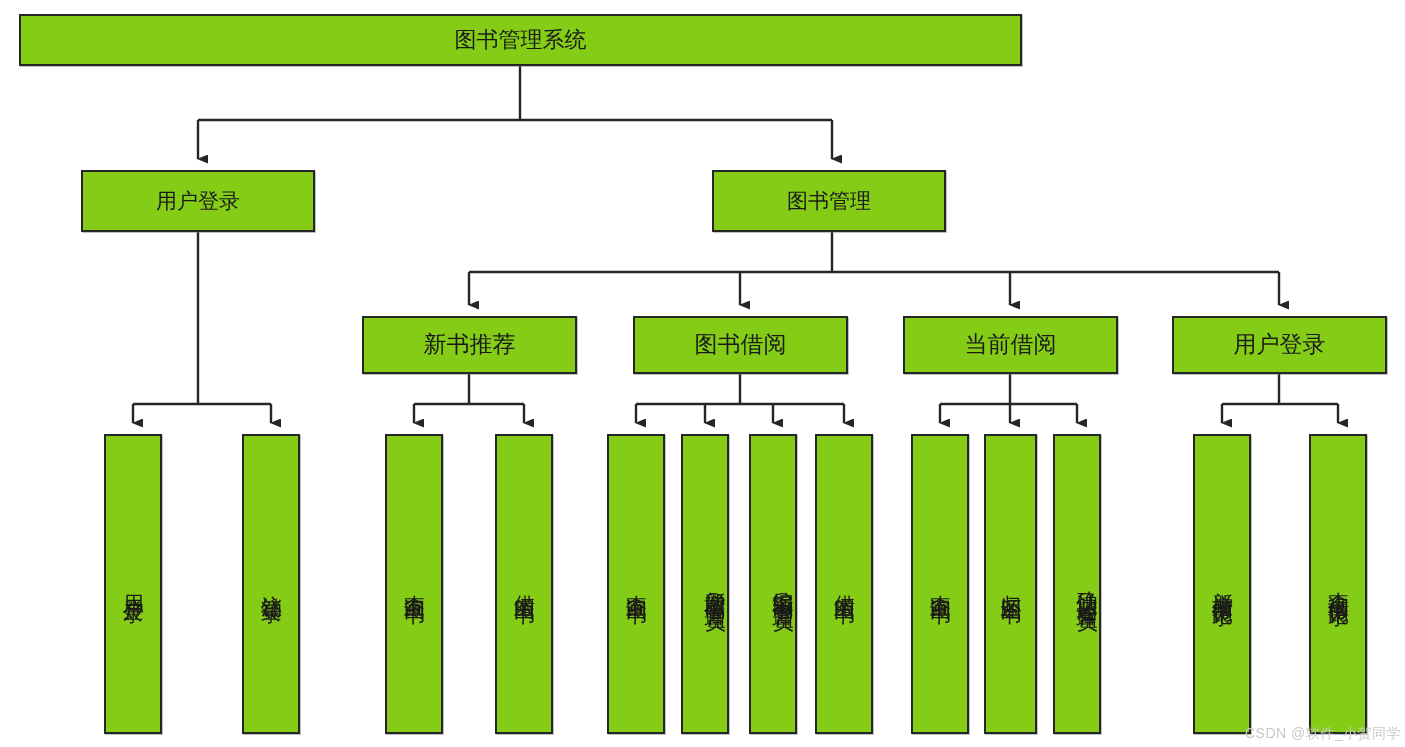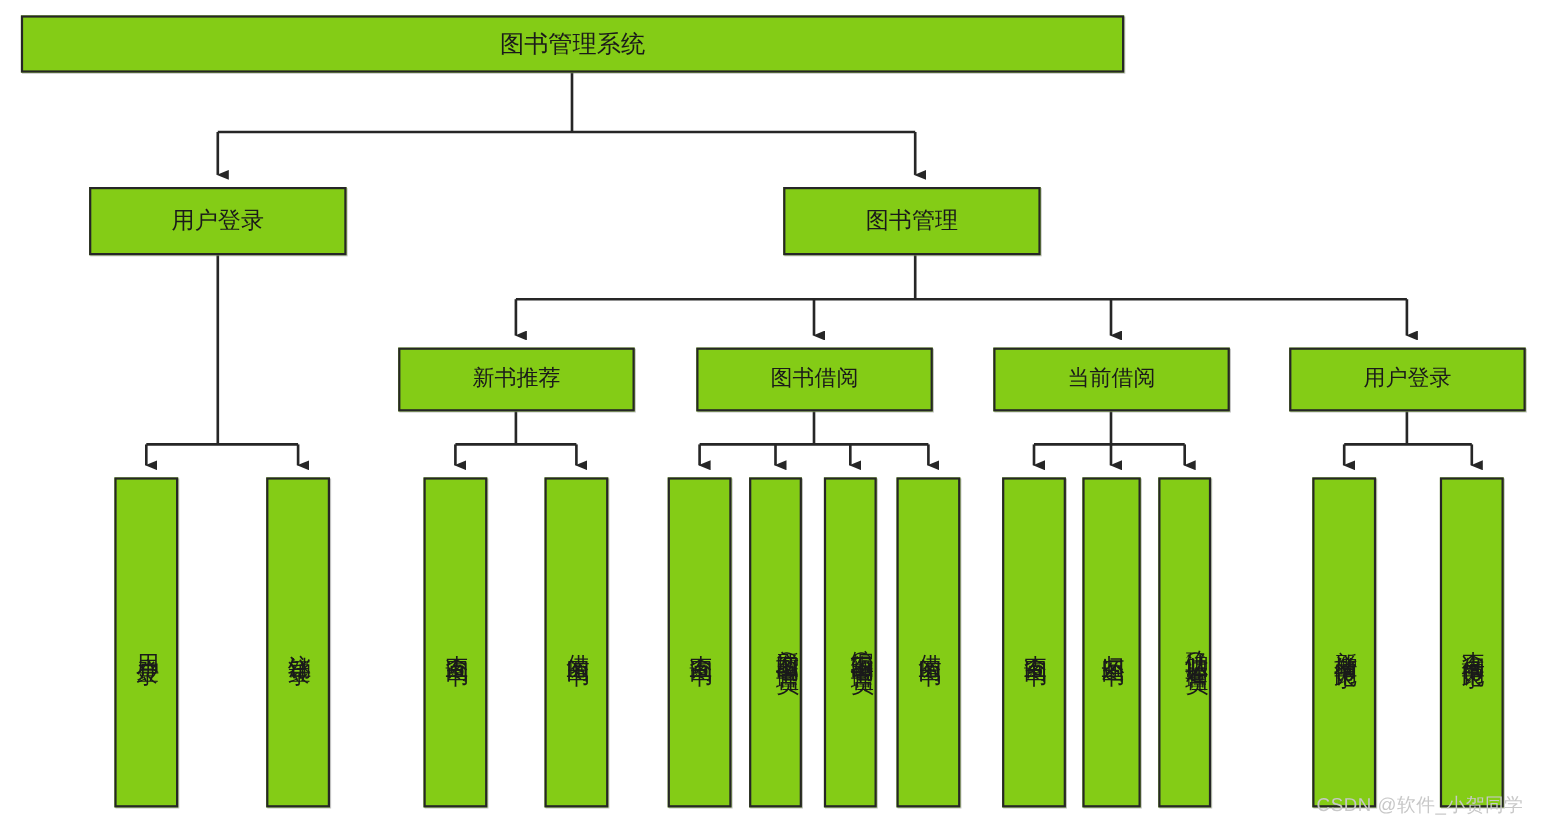--- a/index.html
+++ b/index.html
@@ -22,37 +22,37 @@
   .node-label{
     position:absolute;
     left:0;top:0;right:0;bottom:0;
     display:flex;align-items:center;justify-content:center;
     color:#1a1a1a;
     line-height:1.18;
     white-space:pre;
   }
   .lvl1 .node-label{font-size:22px;}
   .lvl2 .node-label{font-size:21px;}
-  .lvl3 .node-label{font-size:20px;border-radius:11px;}
+  .lvl3 .node-label{font-size:23px;border-radius:11px;}
 
   .leaf .node-label{
     writing-mode:vertical-rl;
     text-orientation:upright;
     font-size:21px;
     letter-spacing:3px;
     align-items:center;
     justify-content:center;
     white-space:normal;
   }
   .leaf.tall .node-label{align-items:flex-start;padding-top:6px;}
 
   #watermark{
     position:absolute;
-    right:20px;bottom:4px;
-    font-size:17px;
+    right:4px;bottom:4px;
+    font-size:14px;
     color:#c8c8c8;
     letter-spacing:.5px;
     white-space:nowrap;
   }
 </style>
 </head>
 <body>
 
 <div id="diagram-root">
 

